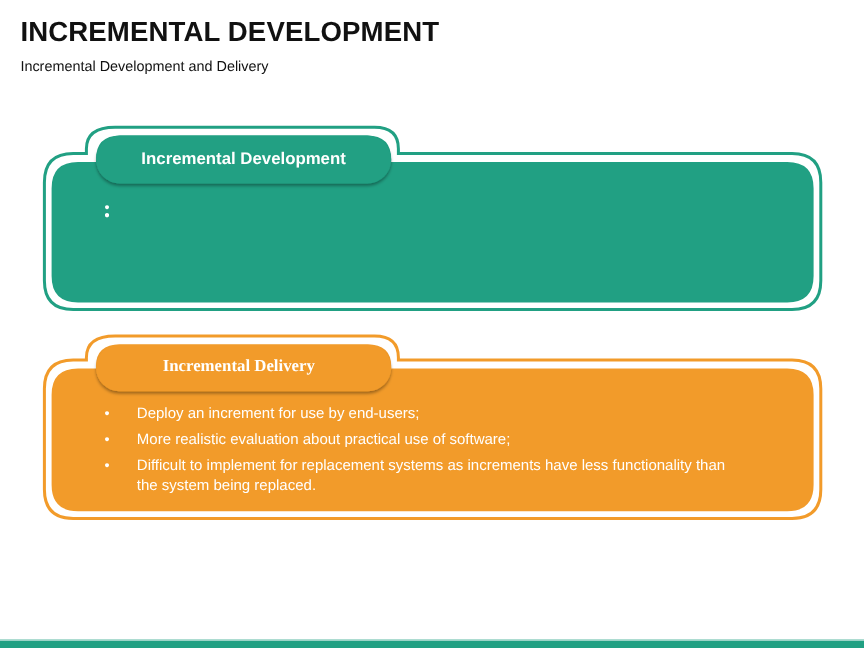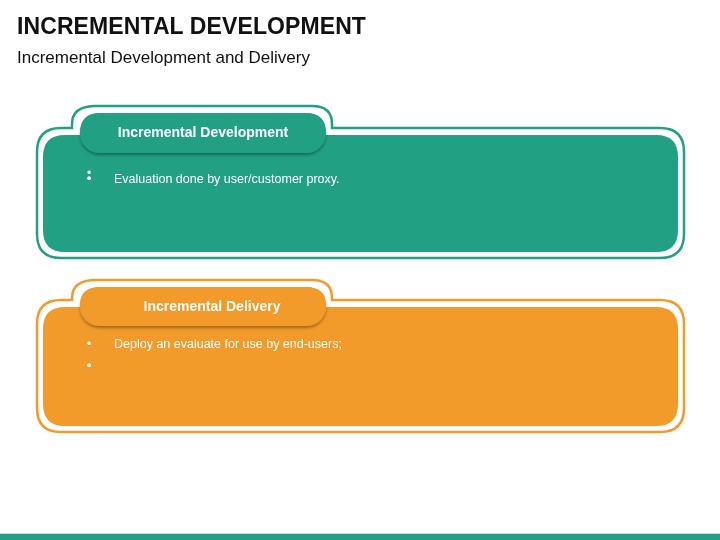--- a/index.html
+++ b/index.html
@@ -7,21 +7,21 @@
       width:720px; height:540px; position:relative; overflow:hidden;
       background:#ffffff;
       font-family:"Liberation Sans", "DejaVu Sans", sans-serif;
     }
     .title {
       position:absolute; left:17px; top:13px;
       font-size:23px; font-weight:bold; color:#111111; letter-spacing:0.1px;
     }
     .subtitle {
       position:absolute; left:17px; top:48px;
-      font-size:17px; color:#111111;
+      font-size:12px; color:#111111;
     }
     svg.shapes { position:absolute; left:0; top:0; }
     .tab-label {
       position:absolute; color:#ffffff; font-weight:bold; font-size:14px;
       text-align:center;
     }
     .bullets {
       position:absolute; margin:0; padding:0; list-style:none;
       color:#ffffff; font-size:12.5px; line-height:16px;
     }
@@ -66,31 +66,32 @@
 <div class="tab-label" style="left:80px; top:124px; width:246px;">Incremental Development</div>
 <ul class="bullets" style="left:86px; top:165px; width:530px;">
   <li>
     <span class="dot">•</span>
   </li>
   <li>
     <span class="dot">•</span>
   </li>
   <li>
     <span class="dot">•</span>
-    <span>Evaluation done by user/customer proxy.</span>
   </li>
 </ul>
 
-<div class="tab-label" style="left:89px; top:298px; width:246px;">Incremental Delivery</div>
+<div class="tab-label" style="left:76px; top:298px; width:246px;font-family:Liberation Serif, serif;">Incremental Delivery</div>
 <ul class="bullets" style="left:86px; top:336px; width:530px;">
   <li>
     <span class="dot">•</span>
-    <span>Deploy an evaluate for use by end-users;</span>
+    <span>Deploy an increment for use by end-users;</span>
   </li>
   <li>
     <span class="dot">•</span>
+    <span>More realistic evaluation about practical use of software;</span>
   </li>
   <li>
     <span class="dot">•</span>
+    <span>Difficult to implement for replacement systems as increments have less functionality than the system being replaced.</span>
   </li>
 </ul>
 
 <div class="footer-bar"></div>
 
 </body></html>

